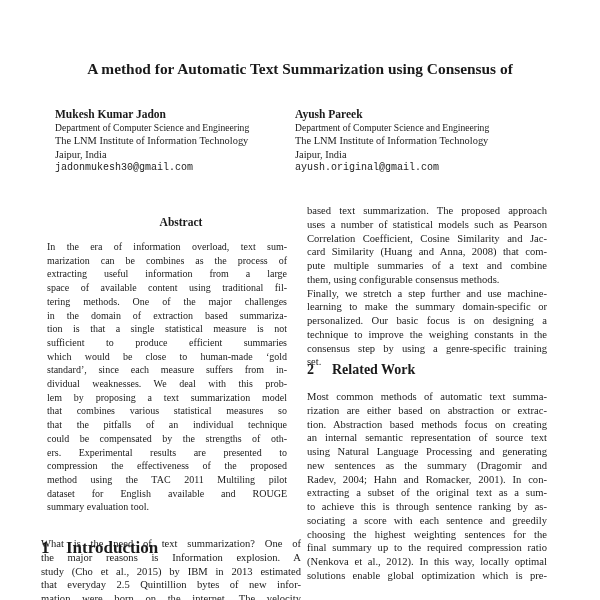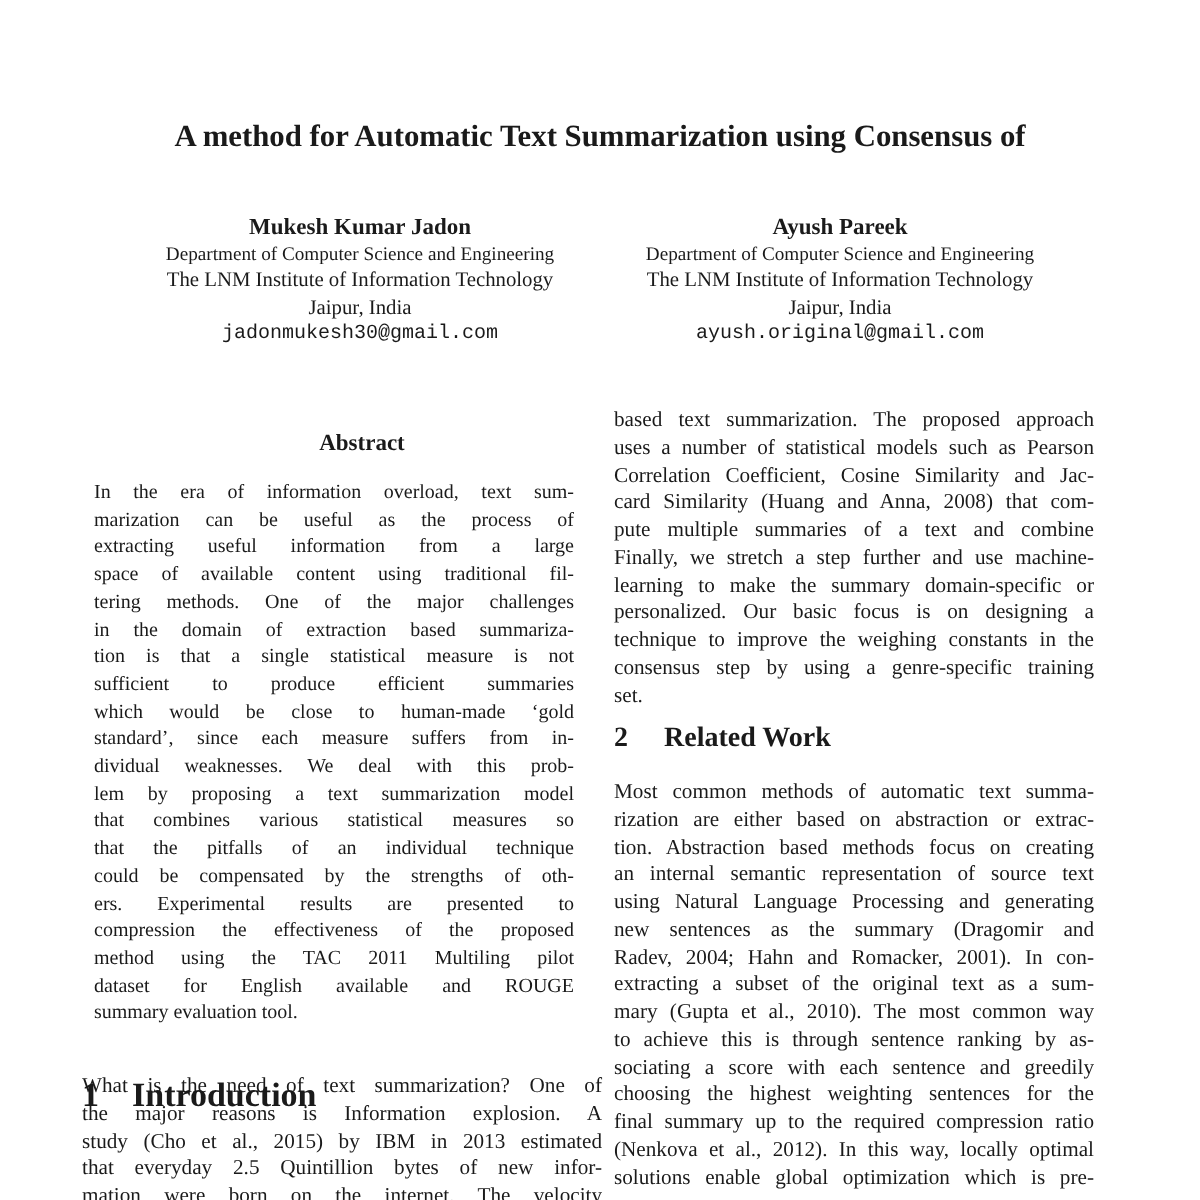--- a/index.html
+++ b/index.html
@@ -1,20 +1,20 @@
 <!DOCTYPE html>
 <html><head>
 <meta charset="utf-8">
 <style>
   html, body { margin:0; padding:0; background:#ffffff; }
   body { width:600px; height:600px; position:relative; overflow:hidden;
          font-family:"Liberation Serif", "DejaVu Serif", serif; color:#1a1a1a; }
   .title { position:absolute; left:40px; width:520px; top:59px; text-align:center;
            font-weight:bold; font-size:15.4px; line-height:20px; }
-  .author { position:absolute; top:108px; width:250px; text-align:center; font-size:10.4px; line-height:13.2px; }
+  .author { position:absolute; top:108px; width:250px; text-align:left; font-size:10.4px; line-height:13.2px; }
   .author .name { font-weight:bold; font-size:11.5px; }
   .author .dept { font-size:9.6px; }
   .author .email { font-family:"Liberation Mono", "DejaVu Sans Mono", monospace; font-size:10px; }
   .author-left { left:55px; }
   .author-right { left:295px; }
   .abstract-title { position:absolute; top:216px; left:61px; width:240px; text-align:center;
                     font-weight:bold; font-size:11.5px; }
   .col { position:absolute; font-size:10.6px; line-height:13.75px; text-align:justify; }
   .abstract-body { left:47px; top:240px; width:240px; font-size:10px; line-height:13.7px; }
   .intro-heading { position:absolute; left:41px; top:538px; font-weight:bold; font-size:17px; }
@@ -47,21 +47,21 @@
   <div class="dept">Department of Computer Science and Engineering</div>
   <div>The LNM Institute of Information Technology</div>
   <div>Jaipur, India</div>
   <div class="email">ayush.original@gmail.com</div>
 </div>
 
 <div class="abstract-title">Abstract</div>
 
 <div class="col abstract-body">
   <span class="line">In the era of information overload, text sum-</span>
-  <span class="line">marization can be useful as the process of</span>
+  <span class="line">marization can be combines as the process of</span>
   <span class="line">extracting useful information from a large</span>
   <span class="line">space of available content using traditional fil-</span>
   <span class="line">tering methods. One of the major challenges</span>
   <span class="line">in the domain of extraction based summariza-</span>
   <span class="line">tion is that a single statistical measure is not</span>
   <span class="line">sufficient to produce efficient summaries</span>
   <span class="line">which would be close to human-made ‘gold</span>
   <span class="line">standard’, since each measure suffers from in-</span>
   <span class="line">dividual weaknesses. We deal with this prob-</span>
   <span class="line">lem by proposing a text summarization model</span>
@@ -87,20 +87,21 @@
   <span class="line">mation were born on the internet.  The velocity</span>
 
 </div>
 
 <div class="col right-top">
   <span class="line">based text summarization. The proposed approach</span>
   <span class="line">uses a number of statistical models such as Pearson</span>
   <span class="line">Correlation Coefficient, Cosine Similarity and Jac-</span>
   <span class="line">card Similarity (Huang and Anna, 2008) that com-</span>
   <span class="line">pute multiple summaries of a text and combine</span>
+  <span class="line last">them, using configurable consensus methods.</span>
   <span class="line">Finally, we stretch a step further and use machine-</span>
   <span class="line">learning to make the summary domain-specific or</span>
   <span class="line">personalized. Our basic focus is on designing a</span>
   <span class="line">technique to improve the weighing constants in the</span>
   <span class="line">consensus step by using a genre-specific training</span>
   <span class="line last">set.</span>
 </div>
 
 <div class="related-heading">
   <span class="num">2</span><span>Related Work</span>
@@ -108,21 +109,20 @@
 
 <div class="col related-body">
   <span class="line">Most common methods of automatic text summa-</span>
   <span class="line">rization are either based on abstraction or extrac-</span>
   <span class="line">tion. Abstraction based methods focus on creating</span>
   <span class="line">an internal semantic representation of source text</span>
   <span class="line">using Natural Language Processing and generating</span>
   <span class="line">new sentences as the summary (Dragomir and</span>
   <span class="line">Radev, 2004; Hahn and Romacker, 2001). In con-</span>
   <span class="line">extracting a subset of the original text as a sum-</span>
-  <span class="line">mary (Gupta et al., 2010). The most common way</span>
   <span class="line">to achieve this is through sentence ranking by as-</span>
   <span class="line">sociating a score with each sentence and greedily</span>
   <span class="line">choosing the highest weighting sentences for the</span>
   <span class="line">final summary up to the required compression ratio</span>
   <span class="line">(Nenkova et al., 2012). In this way, locally optimal</span>
   <span class="line">solutions enable global optimization which is pre-</span>
 
 </div>
 
 </body></html>

